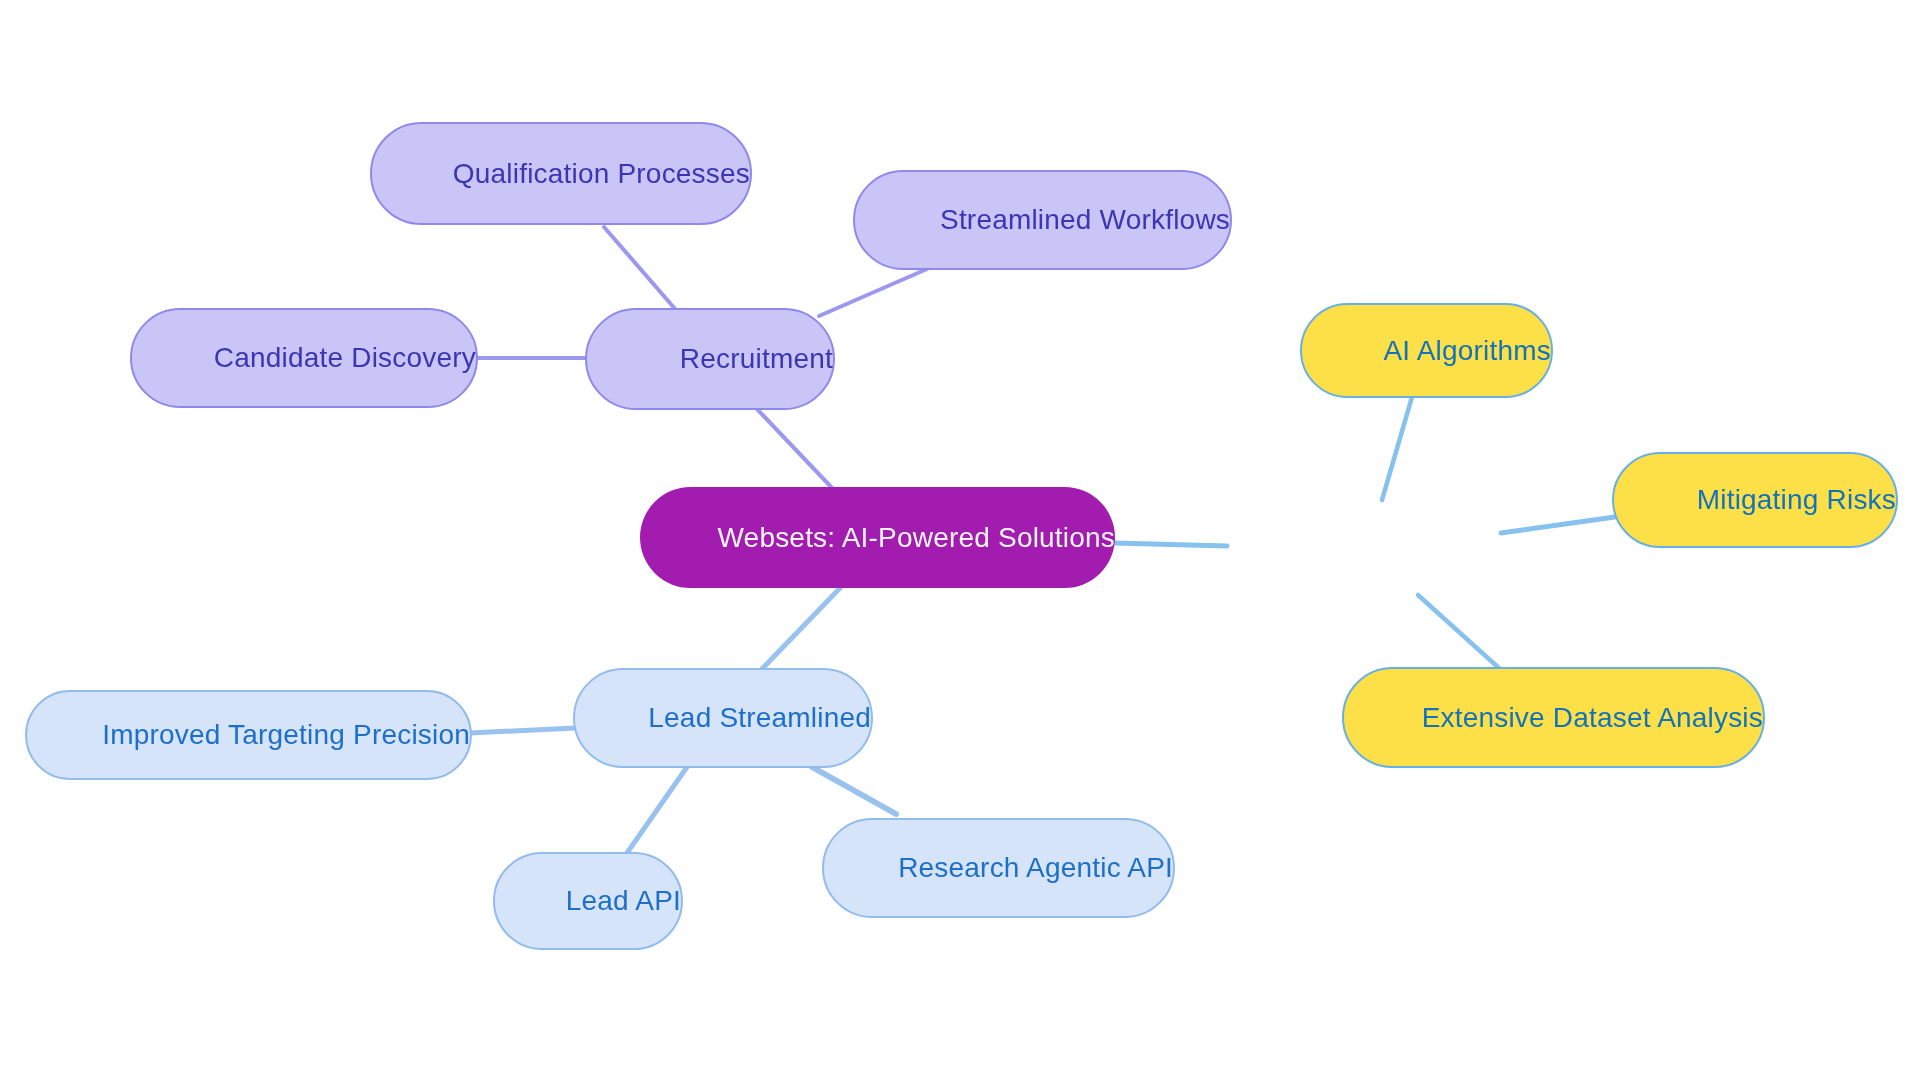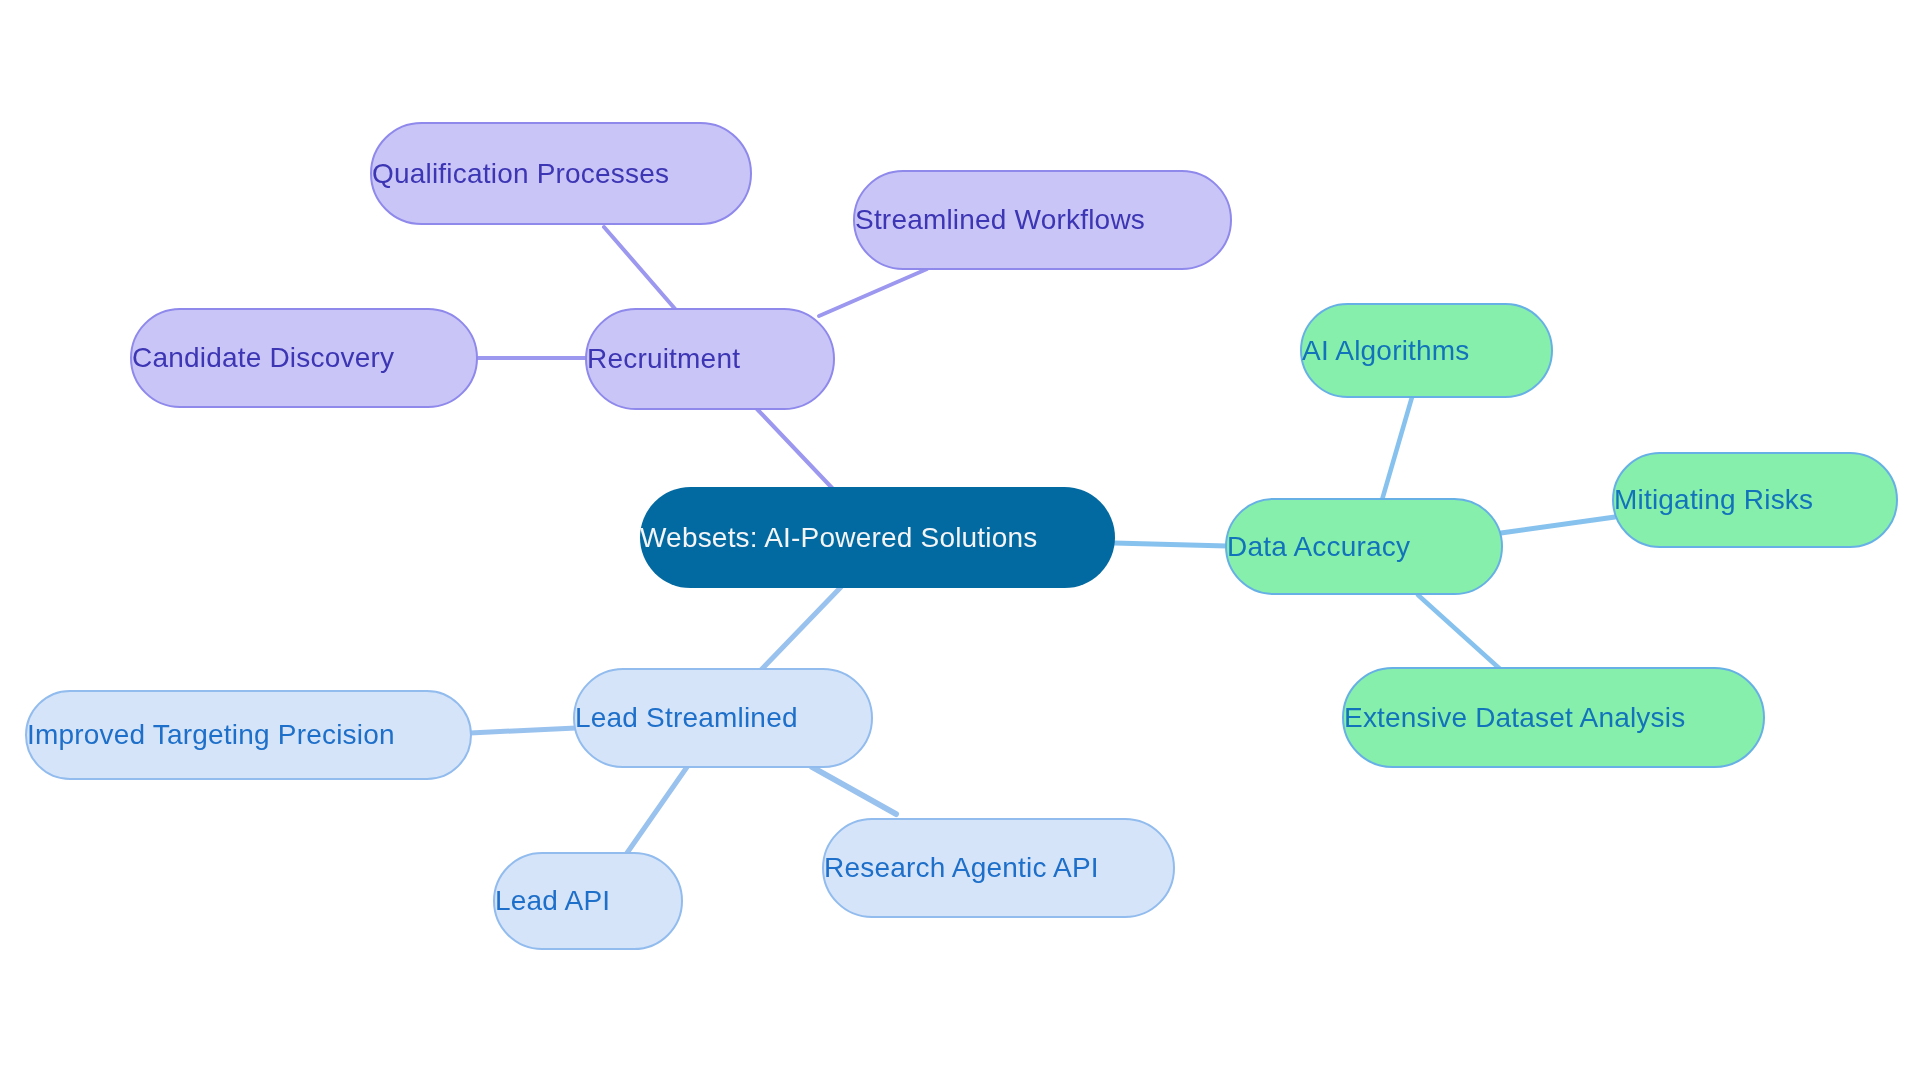--- a/index.html
+++ b/index.html
@@ -15,44 +15,44 @@
     position: absolute;
     left: 0; top: 0;
     width: 1920px; height: 1083px;
     z-index: 0;
   }
   .node {
     position: absolute;
     z-index: 1;
     display: flex;
     align-items: center;
-    justify-content: flex-start;
+    justify-content: flex-end;
     text-align: center;
     border-radius: 52px;
     box-sizing: border-box;
     font-size: 28px;
     letter-spacing: 0.2px;
     cursor: default;
     user-select: none;
   }
   
   .node.root {
-    background: #0369a1;
+    background: #a21caf;
     color: #f4f5f6;
     border: none;
   }
   
   .node.purple {
     background: #c9c5f6;
     border: 2px solid #8f89ec;
     color: #3c35b4;
   }
   
   .node.sky {
-    background: #86efac;
+    background: #fde047;
     border: 2px solid #67b0e5;
     color: #1273bb;
   }
   
   .node.pale {
     background: #d5e4f9;
     border: 2px solid #92bcee;
     color: #1d6fc9;
   }
   
@@ -103,23 +103,20 @@
   <div id="n-qp" class="node purple">
     <span>Qualification Processes</span>
   </div>
   <div id="n-sw" class="node purple">
     <span>Streamlined Workflows</span>
   </div>
   <div id="n-cd" class="node purple">
     <span>Candidate Discovery</span>
   </div>
 
-  <div id="n-da" class="node sky">
-    <span>Data Accuracy</span>
-  </div>
   <div id="n-aia" class="node sky">
     <span>AI Algorithms</span>
   </div>
   <div id="n-eda" class="node sky">
     <span>Extensive Dataset Analysis</span>
   </div>
   <div id="n-mr" class="node sky">
     <span>Mitigating Risks</span>
   </div>
 

